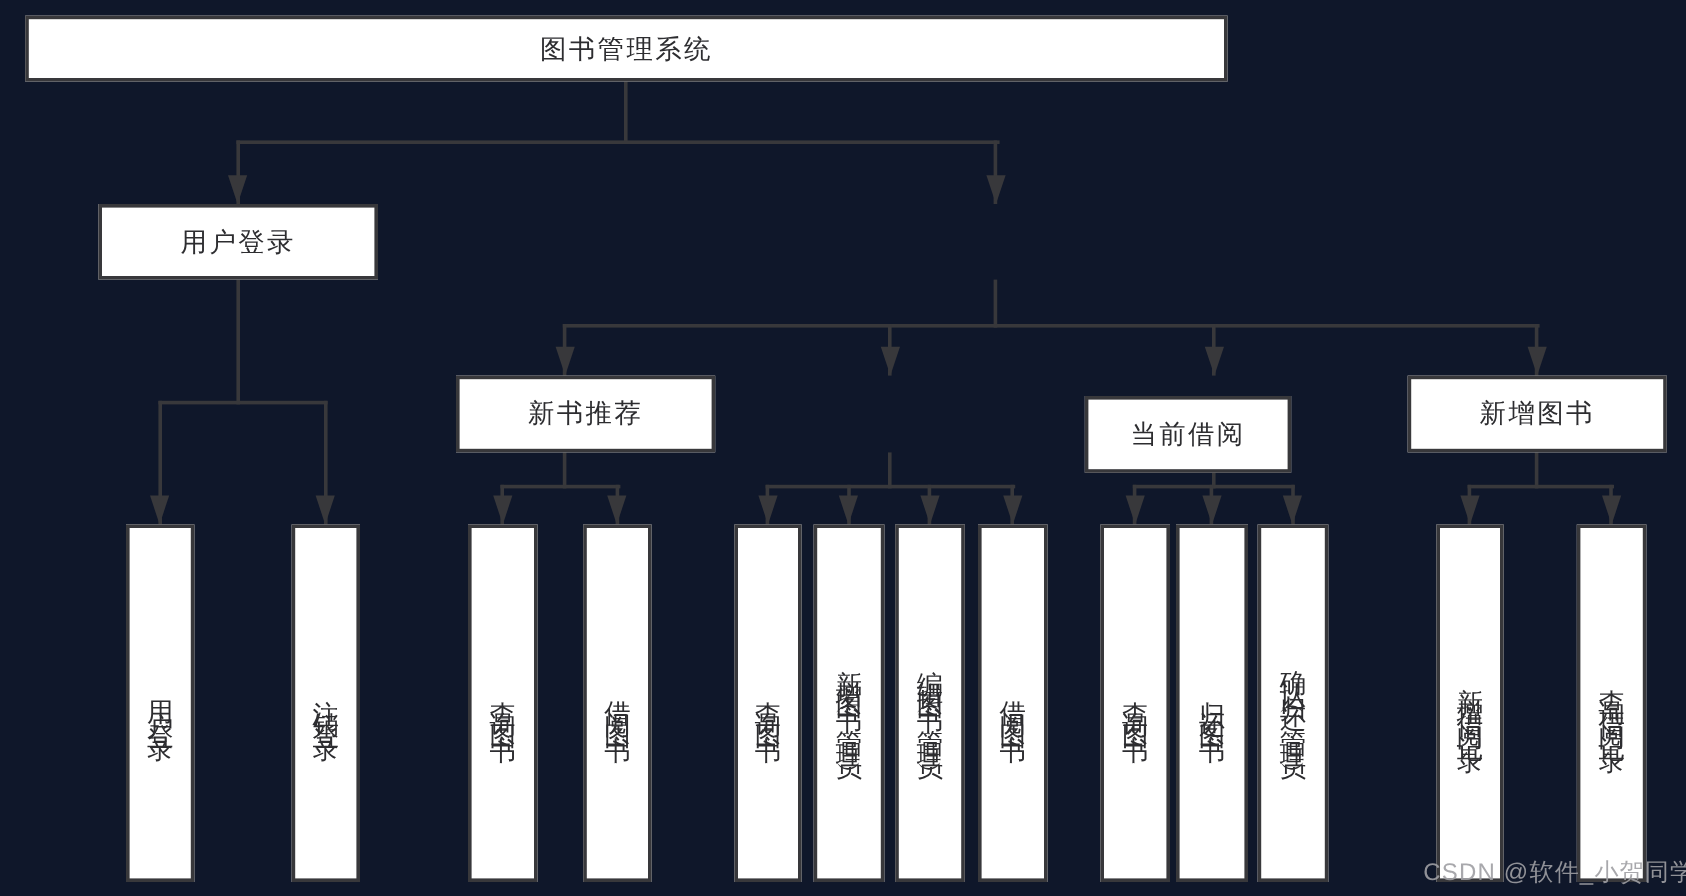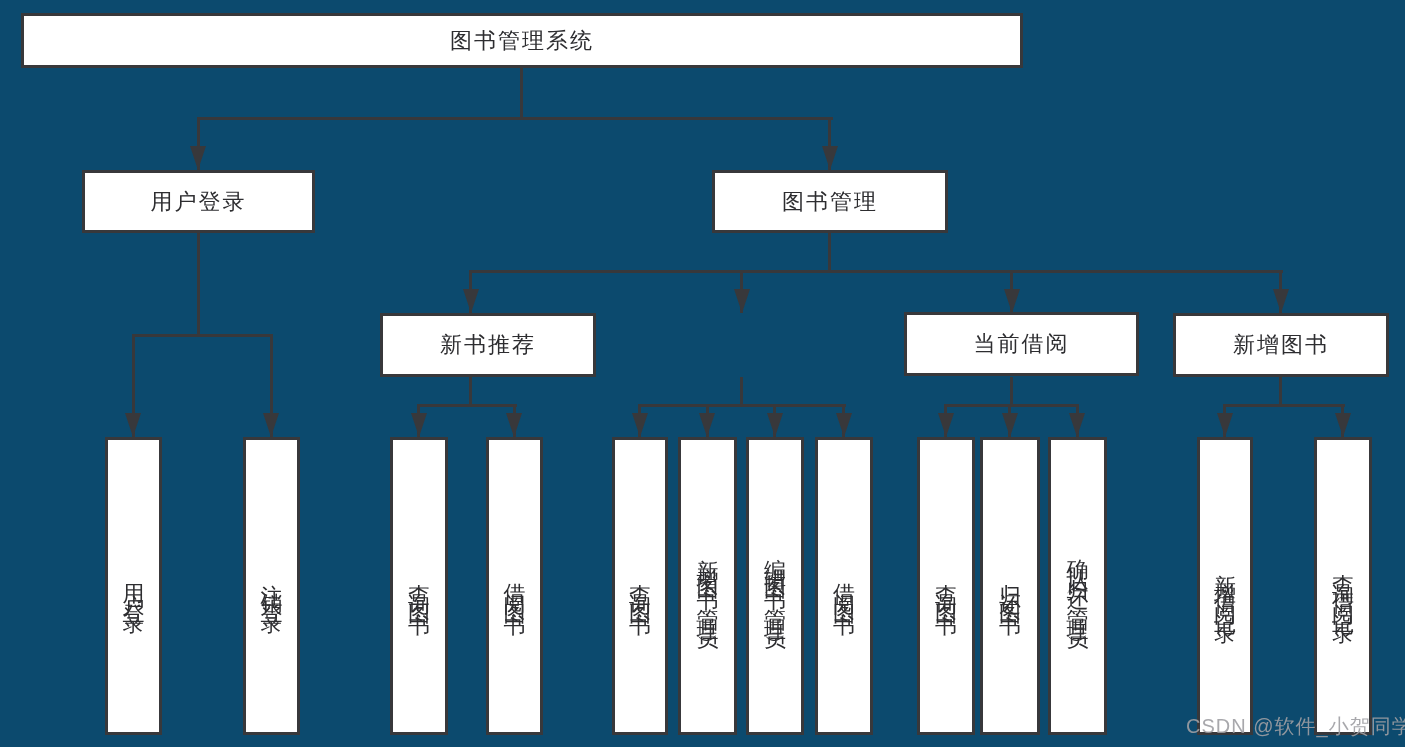--- a/index.html
+++ b/index.html
@@ -1,20 +1,20 @@
 <!DOCTYPE html>
 <html><head>
 <meta charset="utf-8">
 <style>
   html, body { margin: 0; padding: 0; background: #ffffff; }
   .canvas {
     position: relative;
     width: 1405px;
     height: 747px;
-    background: #0c4a6e;
+    background: #0f172a;
     font-family: "Liberation Sans", sans-serif;
     overflow: hidden;
   }
   .box {
     position: absolute;
     box-sizing: border-box;
     border: 3px solid #38383b;
     background: #ffffff;
     display: flex;
     align-items: center;
@@ -124,30 +124,27 @@
   <div class="arrow" style="left:1335px;top:413px"></div>
 
   <div class="box" style="left:21px;top:13px;width:1002px;height:55px">
     <span class="hlabel">图书管理系统</span>
   </div>
 
   <div class="box" style="left:82px;top:170px;width:233px;height:63px">
     <span class="hlabel">用户登录</span>
   </div>
 
-  <div class="box" style="left:712px;top:170px;width:236px;height:63px">
-    <span class="hlabel">图书管理</span>
-  </div>
 
   <div class="box" style="left:380px;top:313px;width:216px;height:64px">
     <span class="hlabel">新书推荐</span>
   </div>
 
 
-  <div class="box" style="left:904px;top:312px;width:235px;height:64px">
+  <div class="box" style="left:904px;top:330px;width:172px;height:64px">
     <span class="hlabel">当前借阅</span>
   </div>
 
   <div class="box" style="left:1173px;top:313px;width:216px;height:64px">
     <span class="hlabel">新增图书</span>
   </div>
 
   <div class="box" style="left:105px;top:437px;width:57px;height:298px">
     <span class="vlabel">用户登录</span>
   </div>

